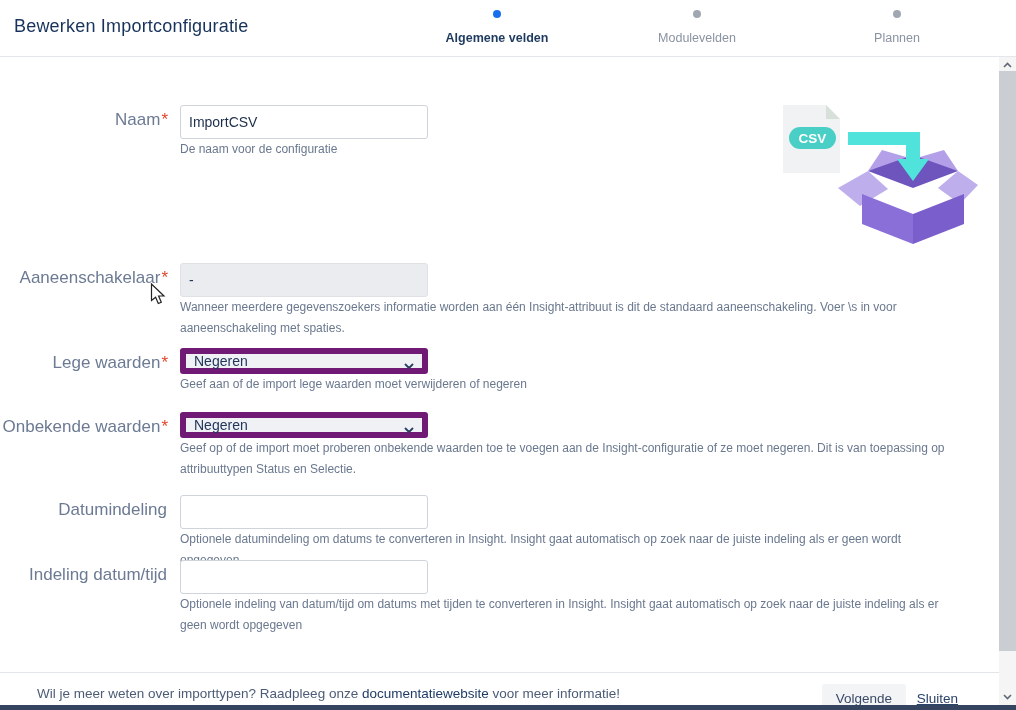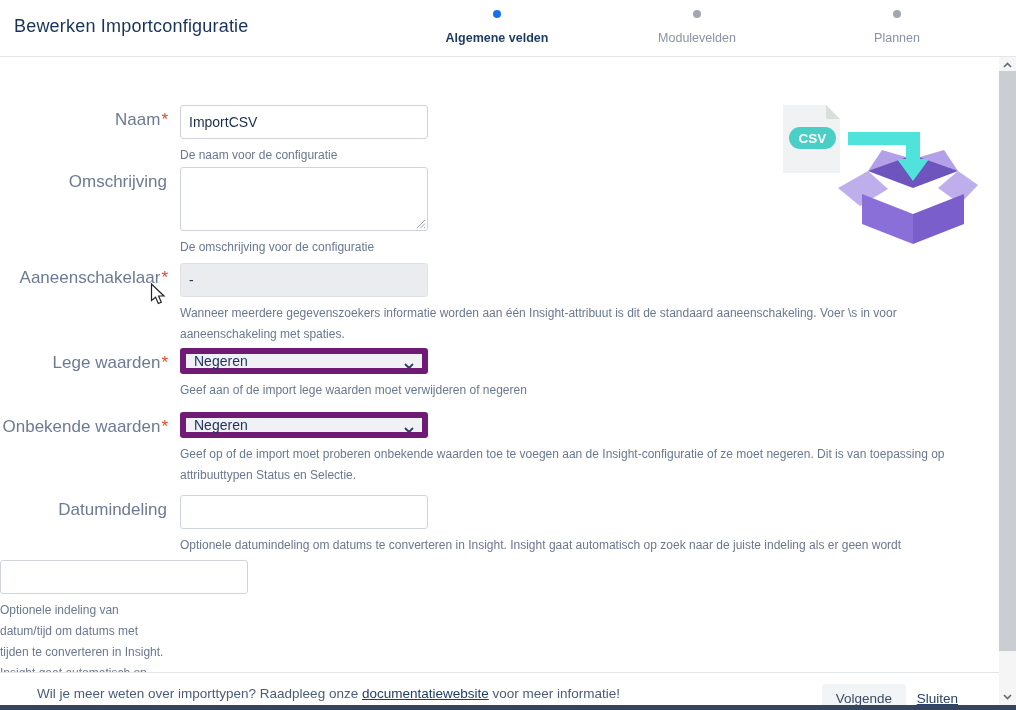--- a/index.html
+++ b/index.html
@@ -26,32 +26,32 @@
   .tinput { width:248px; height:26px; border:1px solid #cfd4db; border-radius:3px; background:#fff;
             font-family:"Liberation Sans",sans-serif; font-size:14px; color:#1c2e4a; padding:16px 8px; display:block; }
   .tinput:disabled { background:#ebecf0; border-color:#dfe1e5; color:#24385c; height:28px; }
   .tarea-wrap { position:relative; width:248px; }
   .tarea { width:248px; height:64px; border:1px solid #cfd4db; border-radius:3px; background:#fff; resize:none;
            font-family:"Liberation Sans",sans-serif; font-size:13px; color:#1c2e4a; padding:5px 8px; display:block; }
   .resize-grip { position:absolute; right:2px; bottom:2px; pointer-events:none; }
   .selectbox { position:relative; width:248px; height:26px; border:6px solid #701a75; border-radius:3px;
                background:#eff1f4; display:flex; align-items:center; padding:4px 8px; font-size:14px; color:#21365c; cursor:pointer; }
   .selectbox .chev { position:absolute; right:8px; top:8px; }
-  .fhelp { margin-top:6px; font-size:12px; line-height:21px; color:#6a788e; }
+  .fhelp { font-size:12px; line-height:21px; color:#6a788e; }
 
   
   .illus { position:absolute; left:780px; top:38px; width:200px; height:150px; }
 
   
   .cursor { position:absolute; left:150px; top:226px; z-index:5; }
 
   
   .footer { position:absolute; left:0; right:17px; top:672px; height:38px; background:#fff; border-top:1px solid #e2e5e9; z-index:2; }
   .footer-text { position:absolute; left:37px; top:13px; font-size:13.5px; color:#4c5c76; white-space:nowrap; }
-  .doc-link { color:#1e3c66; text-decoration:underline; cursor:pointer; }
+  .doc-link { color:#1e3c66; cursor:pointer; }
   .next-btn { position:absolute; right:93px; top:11px; background:#f3f4f6; border:none; border-radius:3px;
               padding:7px 14px; font-family:"Liberation Sans",sans-serif; font-size:13.5px; color:#3a4b66; cursor:pointer; }
   .close-link { position:absolute; right:41px; top:18px; font-size:13.5px; color:#2a4368; text-decoration:underline; cursor:pointer; }
 
   
   .scrollbar { position:absolute; top:57px; right:0; width:17px; bottom:5px; background:#f5f5f5; z-index:4; }
   .sb-btn { position:absolute; left:0; width:17px; height:16px; display:flex; align-items:center; justify-content:center; cursor:pointer; }
   .sb-up { top:0; } .sb-down { bottom:0; }
   .sb-thumb { position:absolute; left:0; top:14px; width:17px; height:580px; background:#cacdd1; cursor:pointer; }
 
@@ -83,32 +83,20 @@
   <div class="content">
 
     <div class="frow" style="top:48px">
       <div class="flabel"><span>Naam</span><span class="req">*</span></div>
       <div class="fctrl">
         <input class="tinput" type="text" value="ImportCSV" style="">
         <div class="fhelp">De naam voor de configuratie</div>
       </div>
     </div>
 
-    <div class="frow" style="top:110px">
-      <div class="flabel"><span>Omschrijving</span><span class="req"></span></div>
-      <div class="fctrl">
-        <div class="tarea-wrap">
-          <textarea class="tarea" style=""></textarea>
-          <svg class="resize-grip" width="10" height="10" viewBox="0 0 10 10">
-            <path d="M9,1 L1,9 M9,4.5 L4.5,9 M9,8 L8,9" stroke="#9aa2ae" stroke-width="1" fill="none"></path>
-          </svg>
-        </div>
-        <div class="fhelp">De omschrijving voor de configuratie</div>
-      </div>
-    </div>
 
     <div class="frow" style="top:206px">
       <div class="flabel"><span>Aaneenschakelaar</span><span class="req">*</span></div>
       <div class="fctrl">
         <input class="tinput" type="text" disabled="" value="-" style="">
         <div class="fhelp">Wanneer meerdere gegevenszoekers informatie worden aan één Insight-attribuut is dit de standaard aaneenschakeling. Voer \s in voor aaneenschakeling met spaties.</div>
       </div>
     </div>
 
     <div class="frow" style="top:291px">
@@ -139,20 +127,21 @@
 
     <div class="frow" style="top:438px">
       <div class="flabel"><span>Datumindeling</span><span class="req"></span></div>
       <div class="fctrl">
         <input class="tinput" type="text" value="" style="">
         <div class="fhelp">Optionele datumindeling om datums te converteren in Insight. Insight gaat automatisch op zoek naar de juiste indeling als er geen wordt opgegeven.</div>
       </div>
     </div>
 
     <div class="frow" style="top:503px">
+      <div class="flabel"><span>Indeling datum/tijd</span><span class="req"></span></div>
       <div class="fctrl">
         <input class="tinput" type="text" value="" style="">
         <div class="fhelp">Optionele indeling van datum/tijd om datums met tijden te converteren in Insight. Insight gaat automatisch op zoek naar de juiste indeling als er geen wordt opgegeven</div>
       </div>
     </div>
 
     <svg class="illus" width="200" height="150" viewBox="0 0 200 150">
 
       <path d="M3,10 h43 l14,14 v54 h-57 z" fill="#f1f2f4"></path>
       <path d="M46,10 l14,14 h-14 z" fill="#d7e1da"></path>

